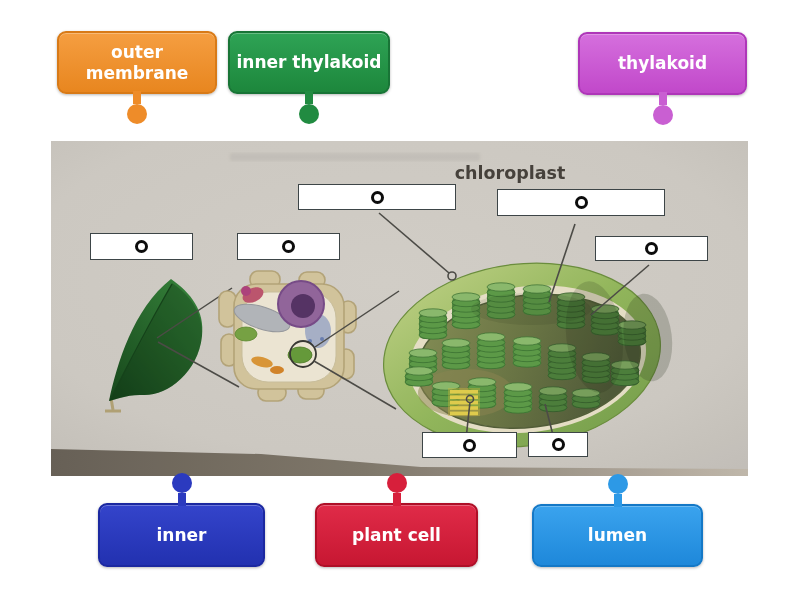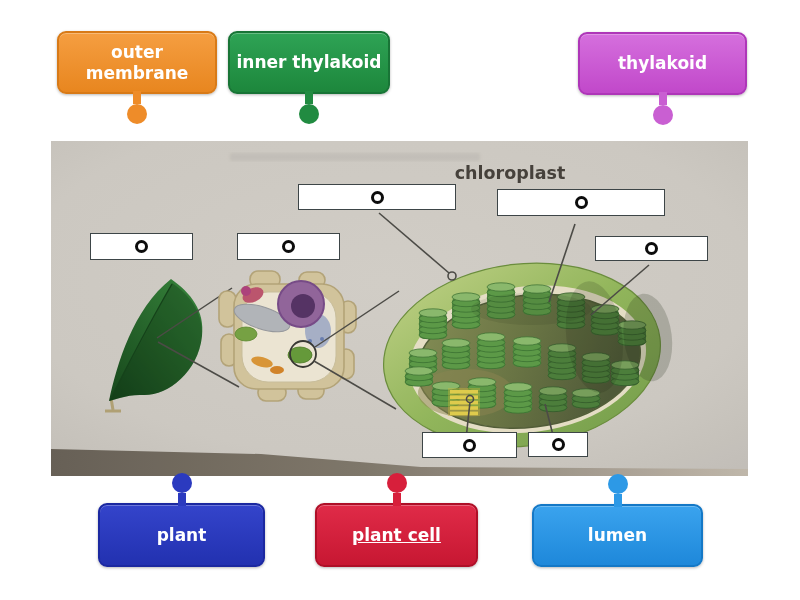--- a/index.html
+++ b/index.html
@@ -22,21 +22,21 @@
   .c-orange{background:linear-gradient(180deg,#f59e41,#e8861f);border-color:#d87a17;}
   .c-orange .stem,.c-orange .ball{background:#ee8c29;}
   .c-green{background:linear-gradient(180deg,#2ea355,#1d873c);border-color:#187436;}
   .c-green .stem,.c-green .ball{background:#218b41;}
   .c-seagreen{background:linear-gradient(180deg,#43ba7e,#2ba166);border-color:#259057;}
   .c-seagreen .stem,.c-seagreen .ball{background:#35b176;}
   .c-purple{background:linear-gradient(180deg,#d56fdd,#c148ca);border-color:#ae36b8;}
   .c-purple .stem,.c-purple .ball{background:#c95fd2;}
   .c-blue{background:linear-gradient(180deg,#3444cb,#2231b0);border-color:#1b28a0;}
   .c-blue .stem,.c-blue .ball{background:#2b3abf;}
-  .c-red{background:linear-gradient(180deg,#e02b48,#c71732);border-color:#ae0f27;text-decoration:underline;}
+  .c-red{background:linear-gradient(180deg,#e02b48,#c71732);border-color:#ae0f27;}
   .c-red .stem,.c-red .ball{background:#d71f3b;}
   .c-sky{background:linear-gradient(180deg,#3aa3ee,#1e88da);border-color:#1478c6;}
   .c-sky .stem,.c-sky .ball{background:#2d99e6;}
 
   
   .photo{position:absolute;left:51px;top:133px;width:697px;height:335px;margin-top:8px;}
 
   
   .zone{position:absolute;background:#fff;border:1.5px solid #3d4547;box-sizing:border-box;
         display:flex;align-items:center;justify-content:center;cursor:pointer;}
@@ -322,21 +322,21 @@
       <div class="ring"></div>
     </div>
   <div class="zone" style="left:422px;top:432px;width:95px;height:26px">
       <div class="ring"></div>
     </div>
   <div class="zone" style="left:528px;top:432px;width:60px;height:25px">
       <div class="ring"></div>
     </div>
 
   <div class="label c-blue" style="left:98px;top:503px;width:167px;height:64px">
-    <span>plant</span>
+    <span>inner</span>
     <div class="pin pin-up">
         <div class="ball"></div>
         <div class="stem"></div>
       </div>
   </div>
   <div class="label c-red" style="left:315px;top:503px;width:163px;height:64px">
     <span>plant cell</span>
     <div class="pin pin-up">
         <div class="ball"></div>
         <div class="stem"></div>

